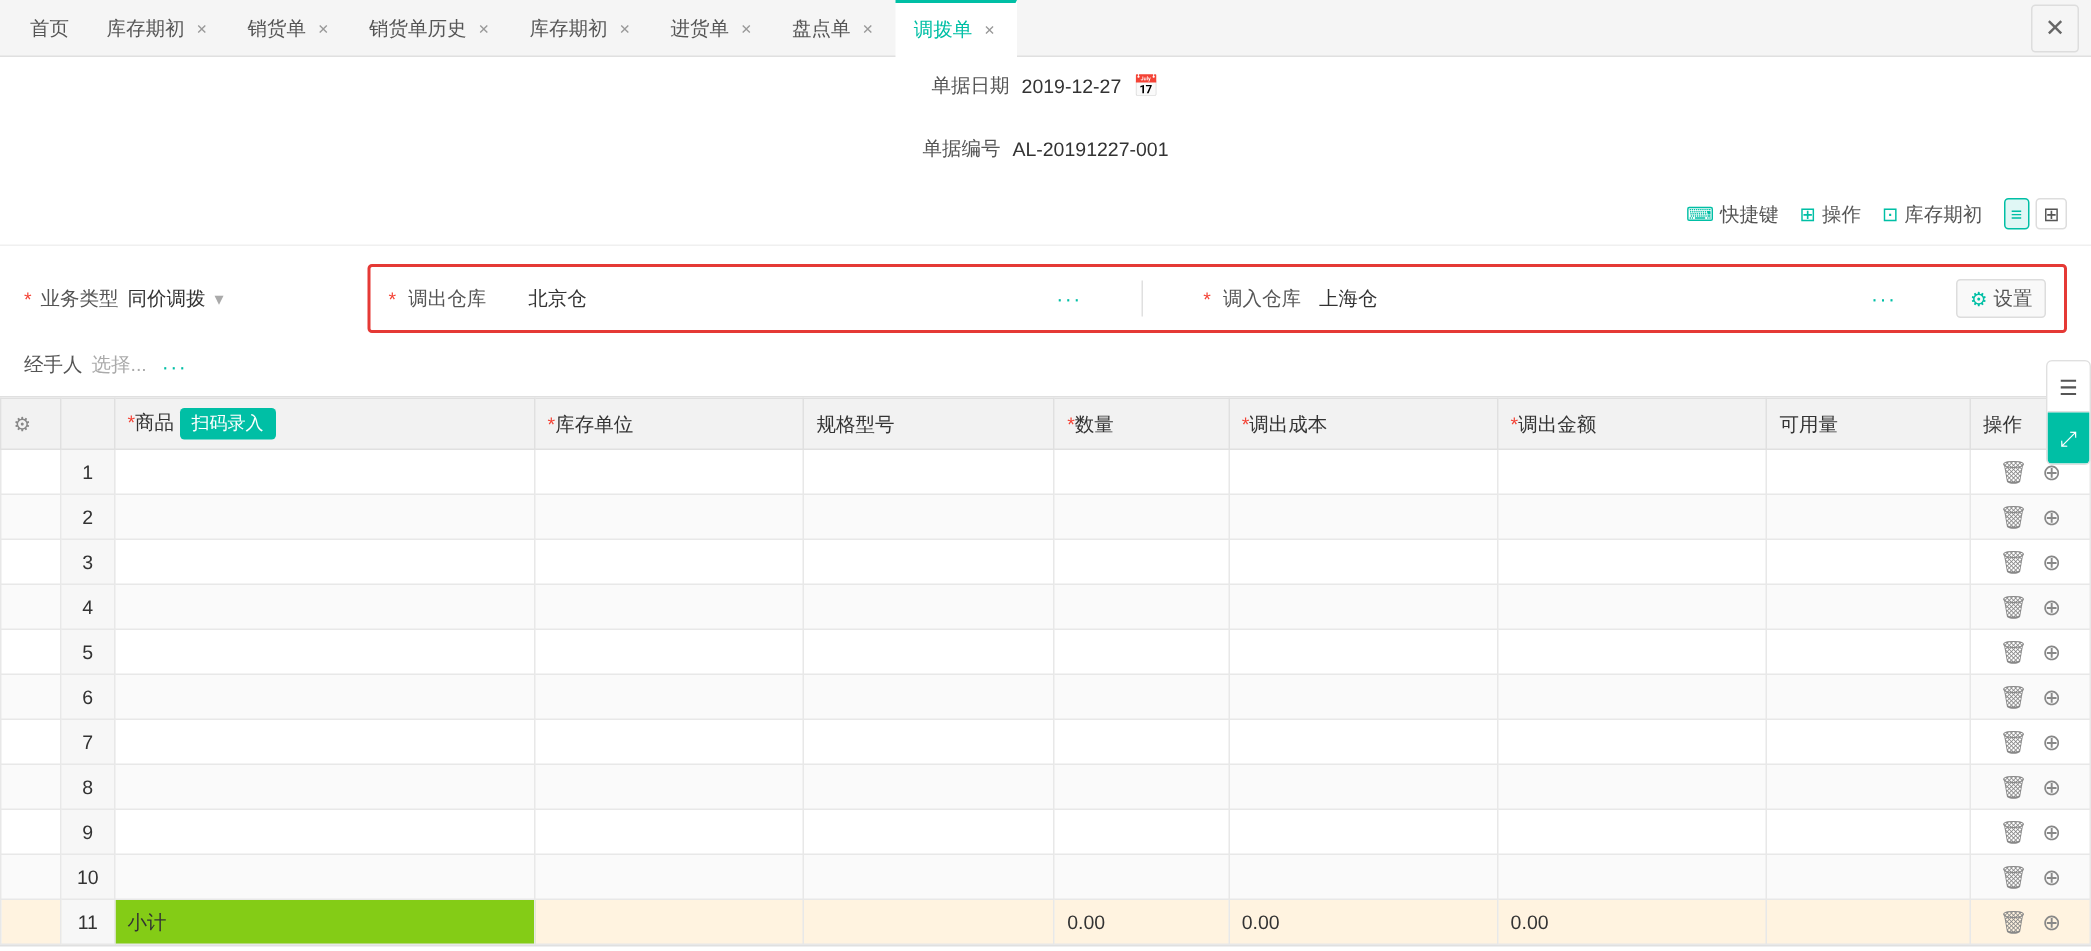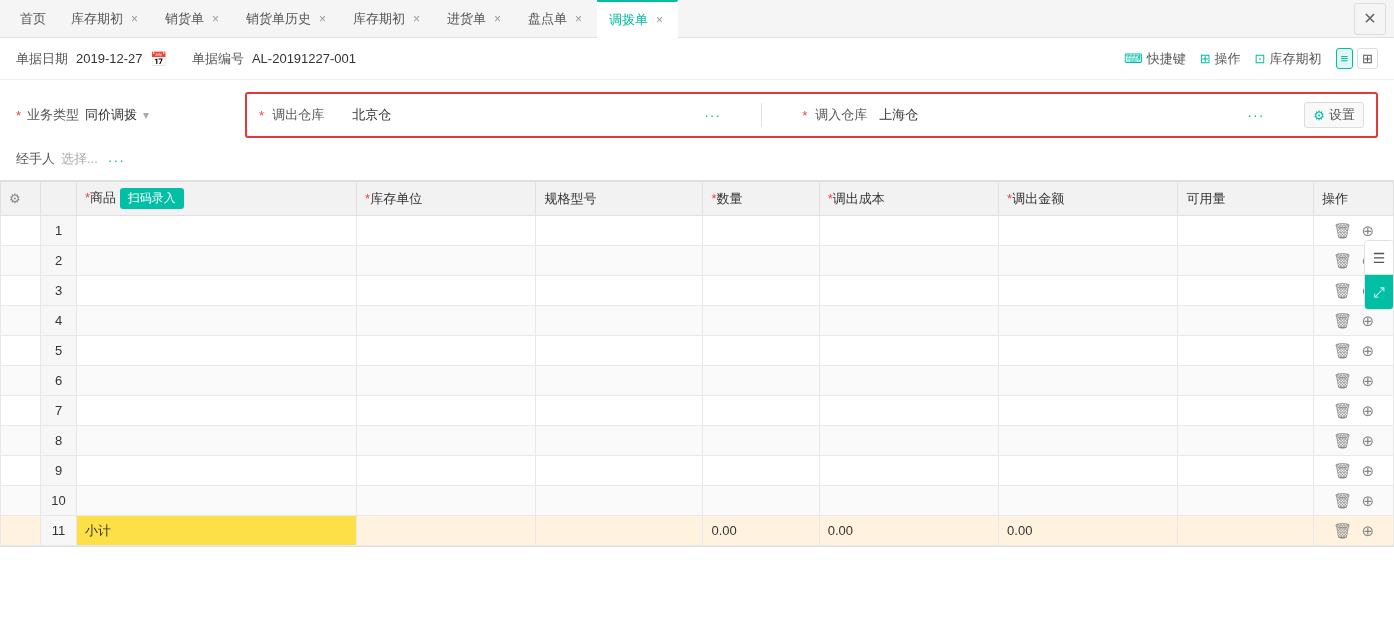--- a/index.html
+++ b/index.html
@@ -53,20 +53,21 @@
       border-radius: 3px;
     }
 
     
     .form-header {
       display: flex;
       align-items: center;
       padding: 10px 16px;
       border-bottom: 1px solid #f0f0f0;
       gap: 24px;
+      flex-direction: column;
     }
     .form-field {
       display: flex;
       align-items: center;
       gap: 8px;
       font-size: 13px;
     }
     .form-field .value { color: #333; font-weight: 500; }
     .calendar-icon { color: #00bfa5; cursor: pointer; font-size: 14px; }
 
@@ -546,21 +547,21 @@
       <td></td>
       <td></td>
       <td class="col-ops">
         <span class="op-icon" title="delete">🗑</span>
         <span class="op-icon" title="copy">⊕</span>
       </td>
     </tr>
         <tr>
       <td class="col-gear"></td>
       <td class="col-num">11</td>
-      <td style="background:#fde047;">小计</td>
+      <td style="background:#84cc16;">小计</td>
       <td style="background:#fff3e0;"></td>
       <td style="background:#fff3e0;"></td>
       <td style="background:#fff3e0;">0.00</td>
       <td style="background:#fff3e0;">0.00</td>
       <td style="background:#fff3e0;">0.00</td>
       <td style="background:#fff3e0;"></td>
       <td class="col-ops" style="background:#fff3e0;">
         <span class="op-icon" title="delete">🗑</span>
         <span class="op-icon" title="copy">⊕</span>
       </td>

